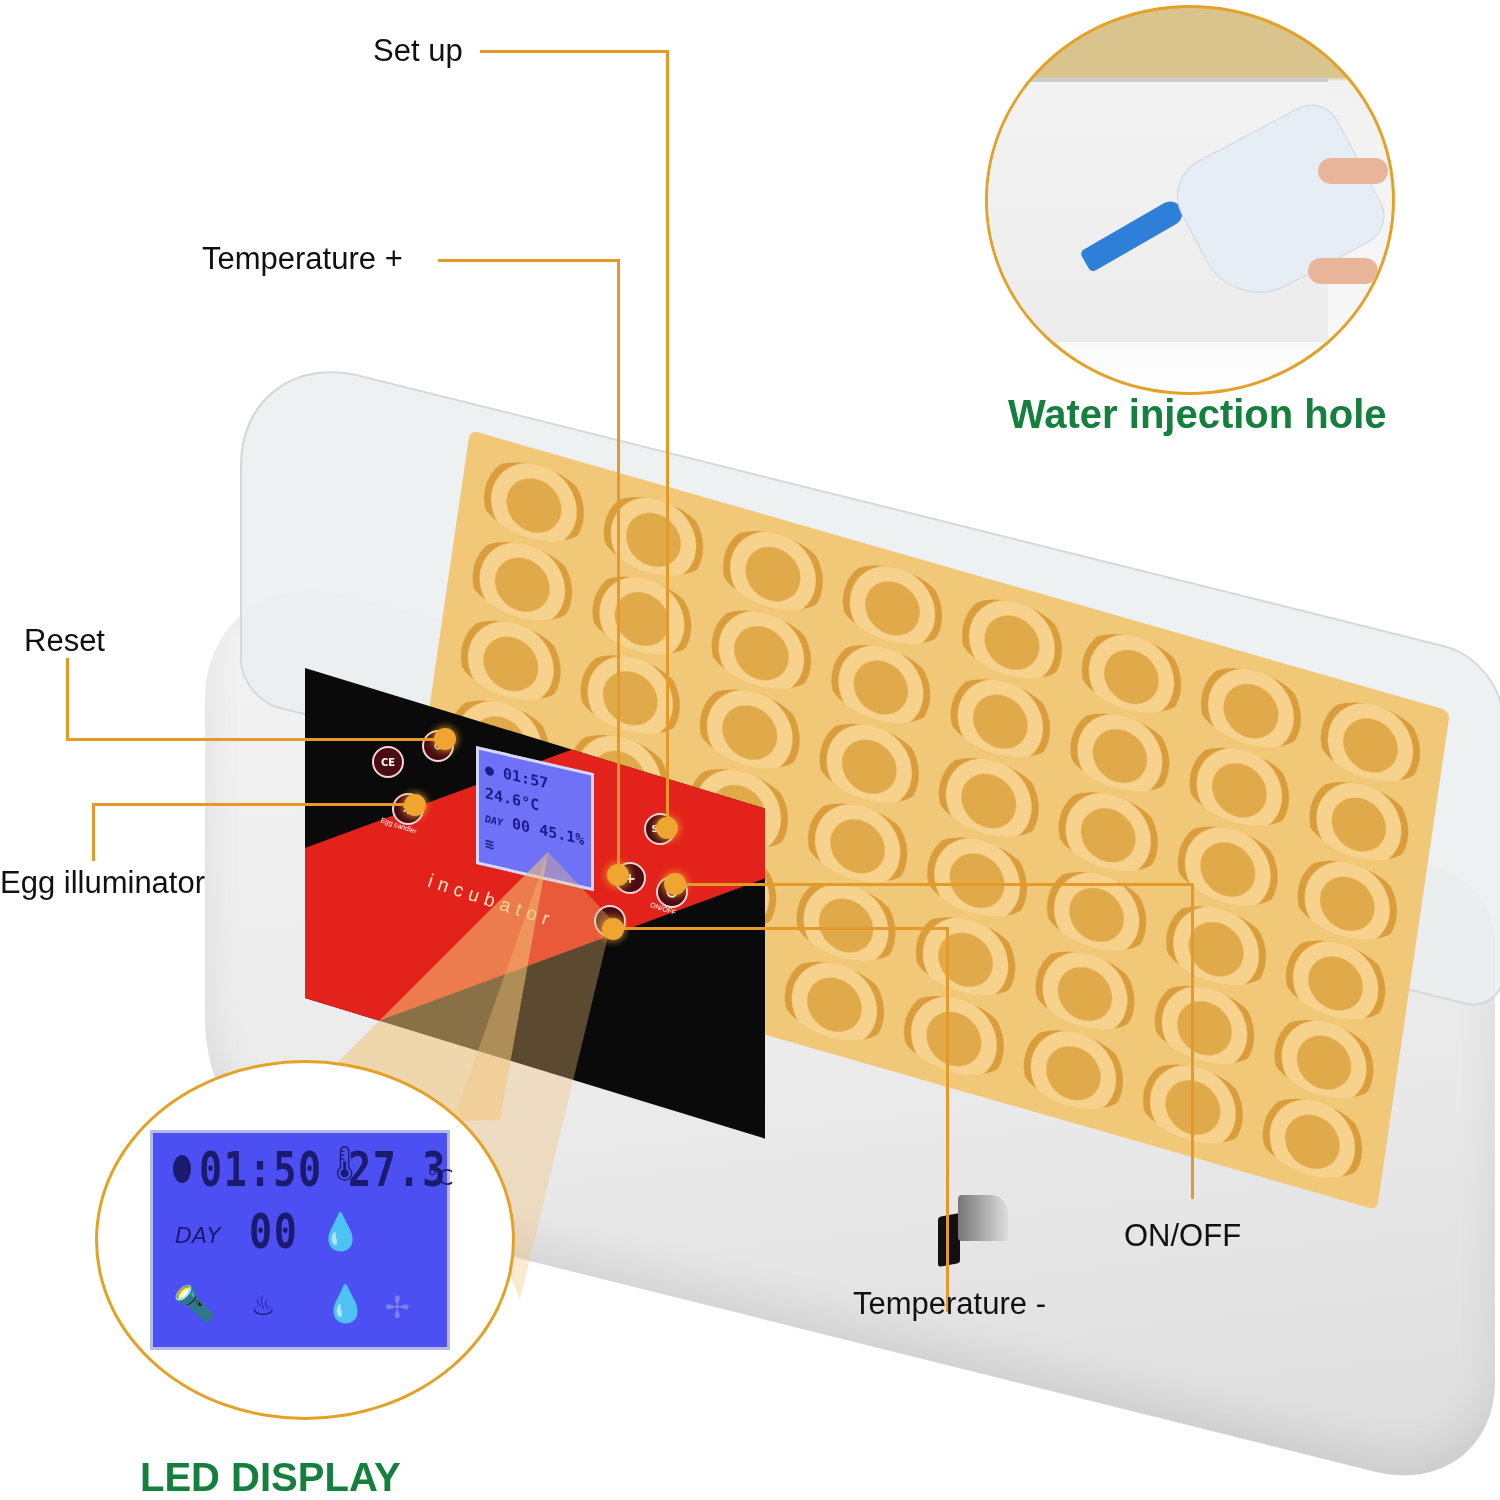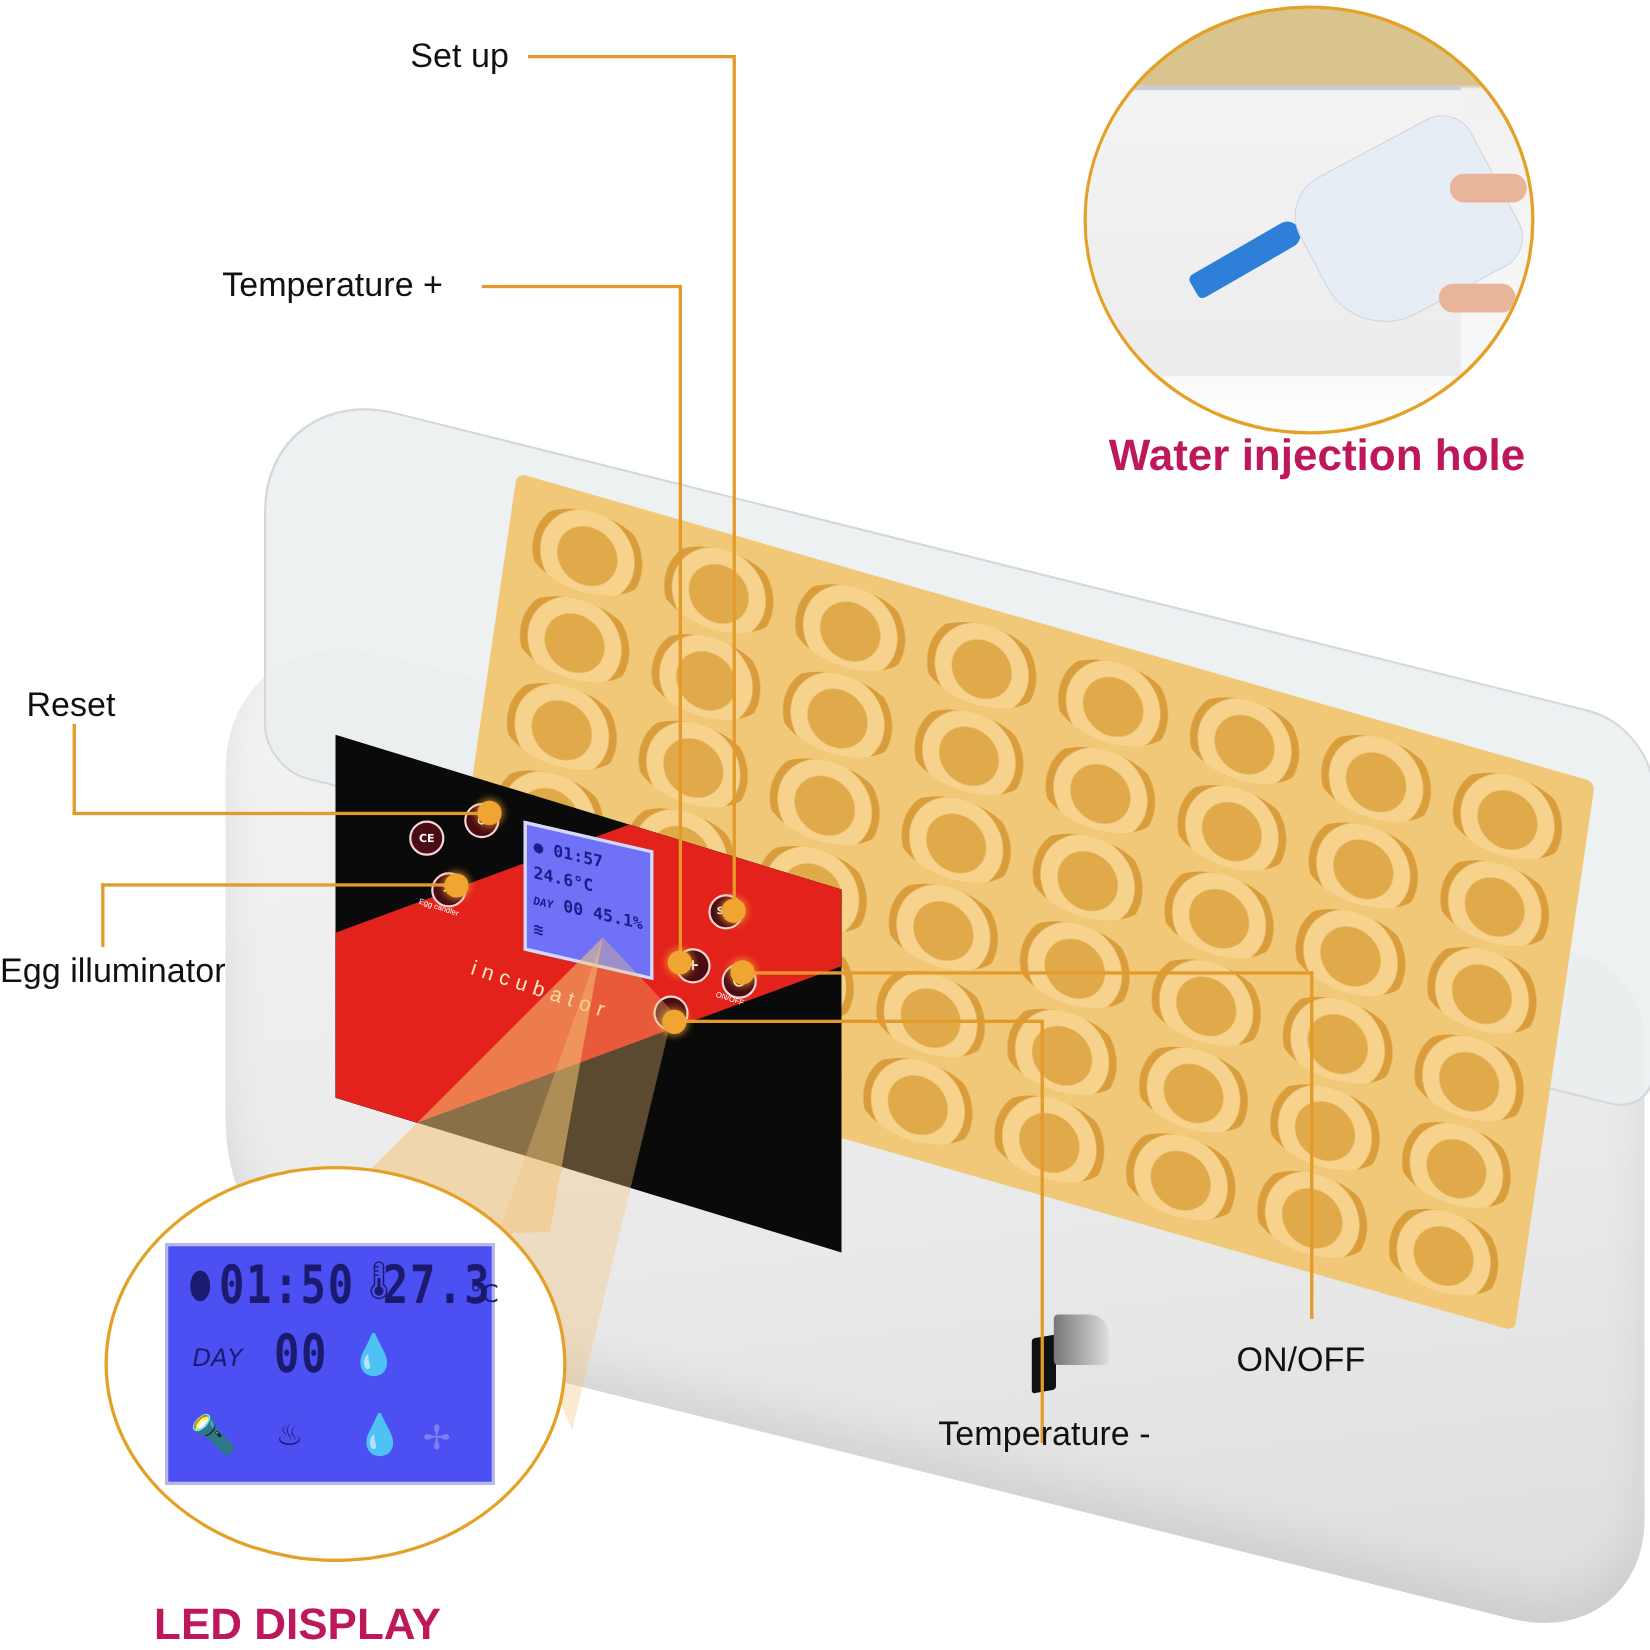--- a/index.html
+++ b/index.html
@@ -1,19 +1,19 @@
 <!DOCTYPE html>
 <html><head>
 <meta charset="utf-8">
 <style>
   html, body { margin:0; padding:0; }
   body { width:1500px; height:1500px; background:#ffffff; position:relative; overflow:hidden; font-family:"Liberation Sans", sans-serif; }
   .abs { position:absolute; }
   .label { position:absolute; color:#111; font-size:31px; white-space:nowrap; font-family:"Liberation Sans", sans-serif; }
-  .title-bold { position:absolute; color:#be185d; font-weight:bold; white-space:nowrap; font-family:"Liberation Sans", sans-serif; }
+  .title-bold { position:absolute; color:#15803d; font-weight:bold; white-space:nowrap; font-family:"Liberation Sans", sans-serif; }
   .lead { position:absolute; background:#e49a2a; }
   .dot { position:absolute; width:22px; height:22px; border-radius:50%; background:#f0a531; box-shadow:0 0 6px 2px rgba(240,165,49,0.6); }
 
   
   .body-base { position:absolute; left:205px; top:560px; width:1290px; height:620px; background:linear-gradient(160deg,#f4f4f4 0%,#e9e9e9 60%,#dcdcdc 100%); border-radius:140px 60px 120px 160px; transform:skewY(14deg); transform-origin:left top; box-shadow:inset 0 -20px 40px rgba(0,0,0,0.08); }
   .lid { position:absolute; left:240px; top:345px; width:1260px; height:350px; background:rgba(235,238,240,0.85); border-radius:120px 60px 40px 40px; border:2px solid #d4d8dc; transform:skewY(14deg); transform-origin:left top; }
   .tray { position:absolute; left:470px; top:430px; width:980px; height:520px; transform:skewY(16deg) skewX(-8deg); transform-origin:left top; background:#f0c877; border-radius:8px; }
   .tray-grid { position:absolute; left:0; top:0; right:0; bottom:0; display:grid; grid-template-columns:repeat(8,1fr); grid-template-rows:repeat(6,1fr); gap:8px; padding:16px; box-sizing:border-box; }
   .cup { border-radius:50%; background:radial-gradient(circle at 50% 55%, #e0aa4a 0 38%, #f6d28c 40% 60%, #d99d3c 62% 70%, #f0c877 72%); }
 

